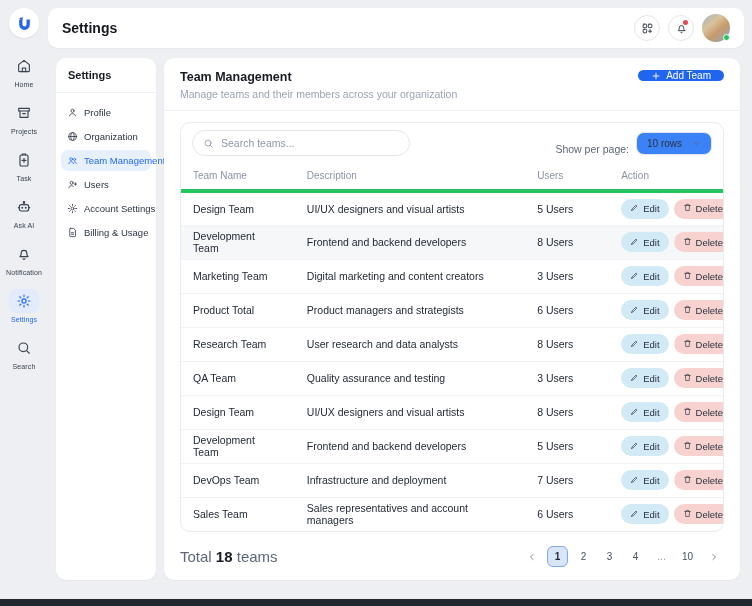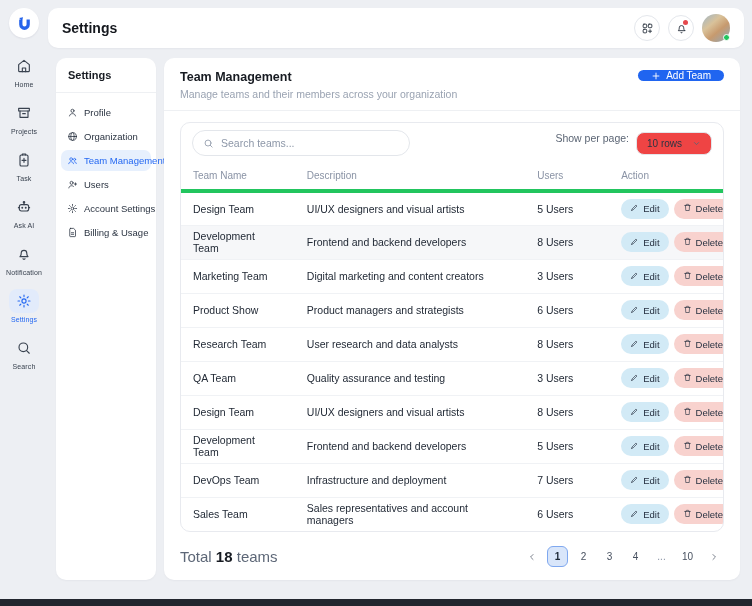--- a/index.html
+++ b/index.html
@@ -60,24 +60,24 @@
              border:none; border-radius:8px; padding:0 13px; font-size:10px; font-family:inherit; cursor:pointer; }
   .add-btn svg { width:10px; height:10px; }
 
   .table-wrap { margin:11px 16px 0; border:1px solid #e8eaef; border-radius:10px; overflow:hidden; }
   .toolbar { display:flex; align-items:center; padding:7px 11px; }
   .search-box { display:flex; align-items:center; gap:7px; width:218px; height:26px; border:1px solid #e3e6eb;
                 border-radius:14px; padding:0 10px; color:#8d97a8; }
   .search-box svg { width:11px; height:11px; flex:none; }
   .search-box input { border:none; outline:none; flex:1; font-size:10.5px; font-family:inherit; color:#39424f; background:transparent; }
   .search-box input::placeholder { color:#8d97a8; }
-  .perpage { margin-left:auto; display:flex; align-items:flex-start; gap:7px; }
+  .perpage { margin-left:auto; display:flex; align-items:flex-end; gap:7px; }
   .perpage-label { font-size:10.5px; color:#5b6574; }
   .perpage-select { display:flex; align-items:center; gap:10px; border:1px solid #e3e6eb; border-radius:8px;
-                    padding:5px 10px; font-size:10px; color:#2b3442; cursor:pointer; background:#ef4444; }
+                    padding:5px 10px; font-size:10px; color:#2b3442; cursor:pointer; background:#3b82f6; }
   .perpage-select svg { width:9px; height:9px; color:#5b6574; }
 
   table { width:100%; border-collapse:collapse; table-layout:fixed; }
   thead th { text-align:left; font-weight:400; font-size:10px; color:#8a93a5; padding:7px 12px 8px; border-bottom:4px solid #22c55e; }
   col.c-name { width:21%; } col.c-desc { width:42.5%; } col.c-users { width:15.5%; } col.c-action { width:21%; }
   tbody td { font-size:10.5px; color:#222a36; padding:0 12px; height:34px; border-bottom:1px solid #f0f2f5; }
   tbody tr:last-child td { border-bottom:none; }
   tbody tr.hl { background:#f6f7f9; }
   .act { display:flex; align-items:center; gap:5px; }
   .chip { display:inline-flex; align-items:flex-start; gap:4px; border:none; border-radius:12px;
@@ -370,21 +370,21 @@
                     <path d="M4.5 6.5h15"></path>
                     <path d="M8.5 6.5V5a1.5 1.5 0 0 1 1.5-1.5h4A1.5 1.5 0 0 1 15.5 5v1.5"></path>
                     <path d="m6.5 6.5.9 13.5h9.2l.9-13.5"></path>
                   </svg>
                   <span>Delete</span>
                 </button>
               </div>
             </td>
           </tr>
           <tr class="">
-            <td>Product Show</td>
+            <td>Product Total</td>
             <td>Product managers and strategists</td>
             <td>6 Users</td>
             <td>
               <div class="act">
                 <button class="chip edit">
                   <svg viewBox="0 0 24 24" fill="none" stroke="currentColor" stroke-width="1.7" stroke-linecap="round" stroke-linejoin="round">
                     <path d="m4.6 19.4.9-3.5L15.9 5.5l2.6 2.6L8.1 18.5l-3.5.9Z"></path>
                   </svg>
                   <span>Edit</span>
                 </button>

